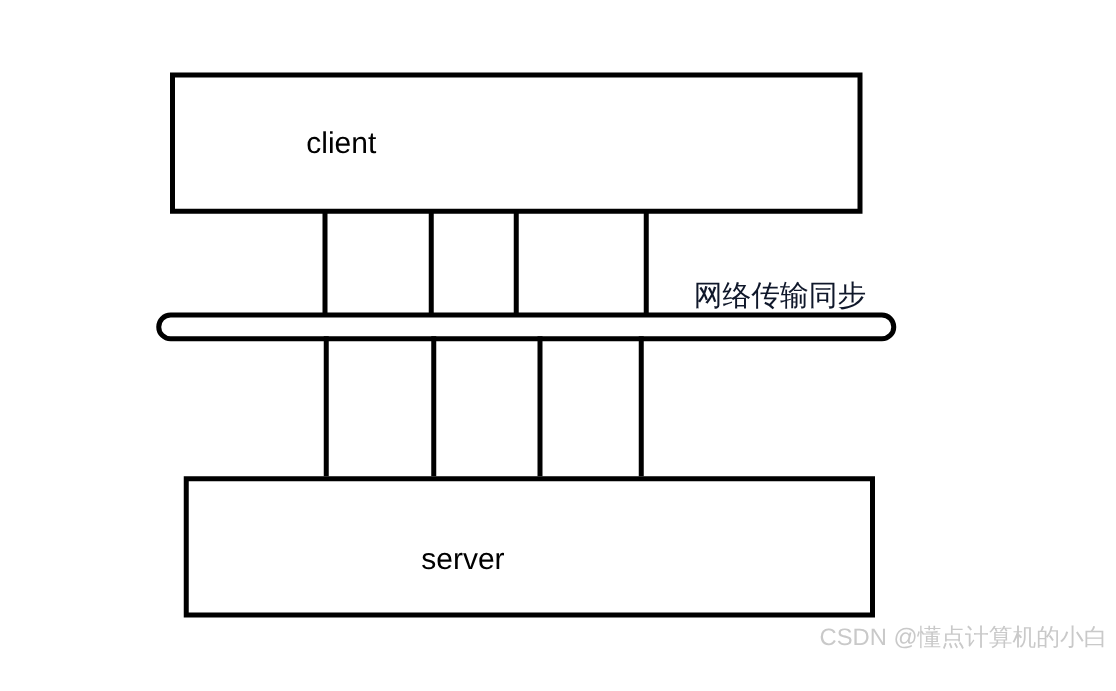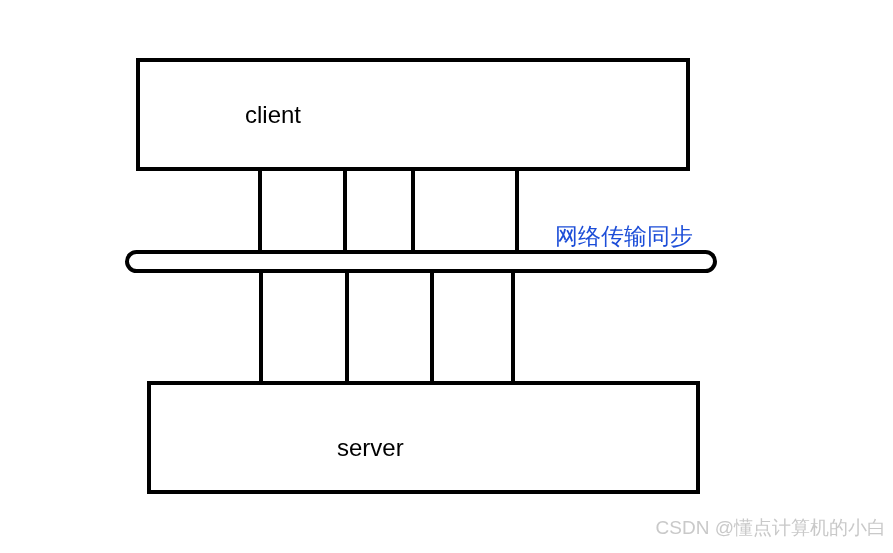--- a/index.html
+++ b/index.html
@@ -55,27 +55,27 @@
       border: 4px solid #000000;
       border-radius: 12px;
       background: #ffffff;
       box-sizing: border-box;
     }
     .bus-label {
       position: absolute;
       left: 555px; top: 224px;
       font-size: 23px;
       line-height: 1.1;
-      color: #1d4ed8;
+      color: #0f172a;
       white-space: nowrap;
     }
 
     .watermark {
       position: absolute;
-      right: 7px; bottom: 6px;
+      right: 7px; bottom: 24px;
       font-size: 19px;
       color: #c9c9c9;
       white-space: nowrap;
     }
   </style>
 </head>
 <body>
 
 <div class="canvas">
 

